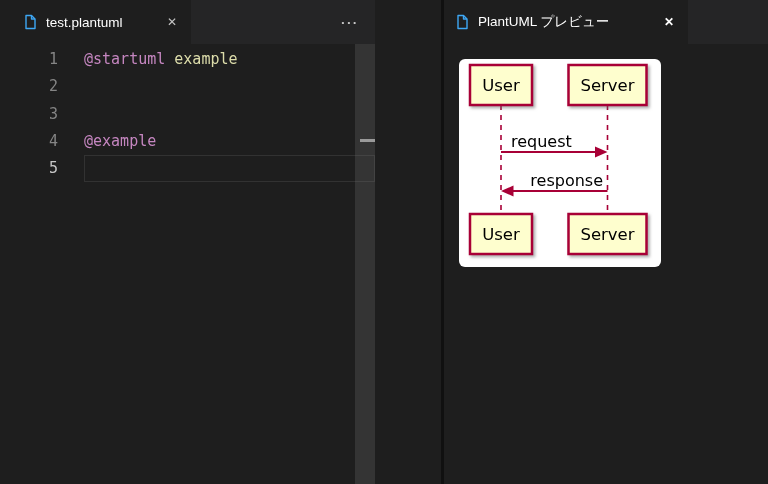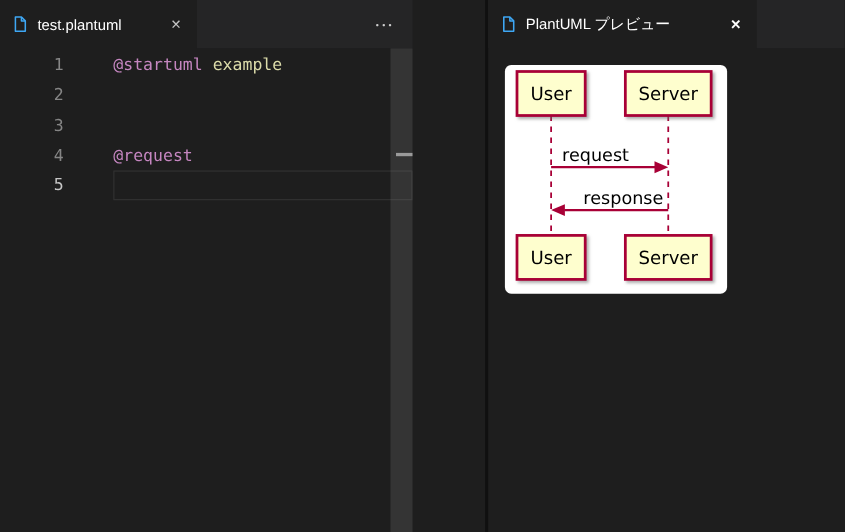--- a/index.html
+++ b/index.html
@@ -3,21 +3,21 @@
 <meta charset="utf-8">
 <style>
   * { margin:0; padding:0; box-sizing:border-box; }
   html,body { width:768px; height:484px; overflow:hidden; background:#1e1e1e; }
   body { font-family:"Liberation Sans", sans-serif; }
 
   .workbench { position:relative; width:768px; height:484px; background:var(--editorBg); }
 
   
   .group { position:absolute; top:0; bottom:0; }
-  .group.left  { left:0; width:375px; }
+  .group.left  { left:0; width:375px;padding-left:12px; }
   .sash { position:absolute; top:0; bottom:0; left:441px; width:3px; background:var(--sash); }
   .group.right { left:444px; width:324px; }
 
   
   .tabbar { height:44px; background:var(--tabstripBg); display:flex; align-items:stretch; }
   .tab { display:flex; align-items:center; gap:8px; padding:0 10px; background:var(--tabActiveBg);
          height:44px; cursor:pointer; }
   .tab .tablabel { color:var(--tabLabel); font-size:13.5px; white-space:nowrap; overflow:hidden; flex:1; }
   .tab .close { color:var(--closeIcon); font-size:12px; width:18px; height:18px; line-height:18px;
                 text-align:center; border-radius:4px; }
@@ -28,21 +28,21 @@
   .tab-fill { flex:1; display:flex; align-items:center; justify-content:flex-end; }
   .more { color:#cfcfcf; font-size:8px; letter-spacing:3px; margin-right:14px; padding:4px 2px; cursor:pointer; }
 
   
   .editor { position:absolute; top:44px; left:0; right:0; bottom:0; background:var(--editorBg);
             font-family:"DejaVu Sans Mono", monospace; font-size:15px; }
   #code { padding-top:2px; }
   .code-row { display:flex; height:27.3px; line-height:27.3px; }
   .ln { flex:0 0 58px; text-align:right; color:var(--lineNumber); }
   .ln.active { color:var(--lineNumberActive); }
-  .lc { flex:1; margin-left:45px; white-space:pre; color:#d4d4d4; }
+  .lc { flex:1; margin-left:26px; white-space:pre; color:#d4d4d4; }
   .code-row.current .lc { border:1px solid var(--currentLineBorder); }
 
   .scrollbar { position:absolute; top:0; right:0; width:20px; bottom:0; background:var(--scrollbar); }
   .ruler-mark { position:absolute; top:95px; left:5px; width:15px; height:3px; background:var(--rulerMark); }
 
   
   .preview-content { position:absolute; top:44px; left:0; right:0; bottom:0; background:var(--editorBg); }
   .diagram-canvas { position:absolute; left:15px; top:15px; width:202px; height:208px;
                     background:var(--canvasBg); border-radius:6px; }
   .uml-box  { fill:var(--umlFill); stroke:var(--umlBorder); stroke-width:2.5;
@@ -81,21 +81,21 @@
             <span class="lc"><span style="color: rgb(197, 134, 192);">@startuml</span><span style="color: rgb(212, 212, 212);"> </span><span style="color: rgb(220, 220, 170);">example</span></span>
           </div>
           <div class="code-row">
             <span class="ln">2</span>
           </div>
           <div class="code-row">
             <span class="ln">3</span>
           </div>
           <div class="code-row">
             <span class="ln">4</span>
-            <span class="lc"><span style="color: rgb(197, 134, 192);">@request</span></span>
+            <span class="lc"><span style="color: rgb(197, 134, 192);">@example</span></span>
           </div>
           <div class="code-row current">
             <span class="ln active">5</span>
             <span class="lc"></span>
           </div>
         </div>
       <div class="scrollbar">
         <div class="ruler-mark"></div>
       </div>
     </div>

